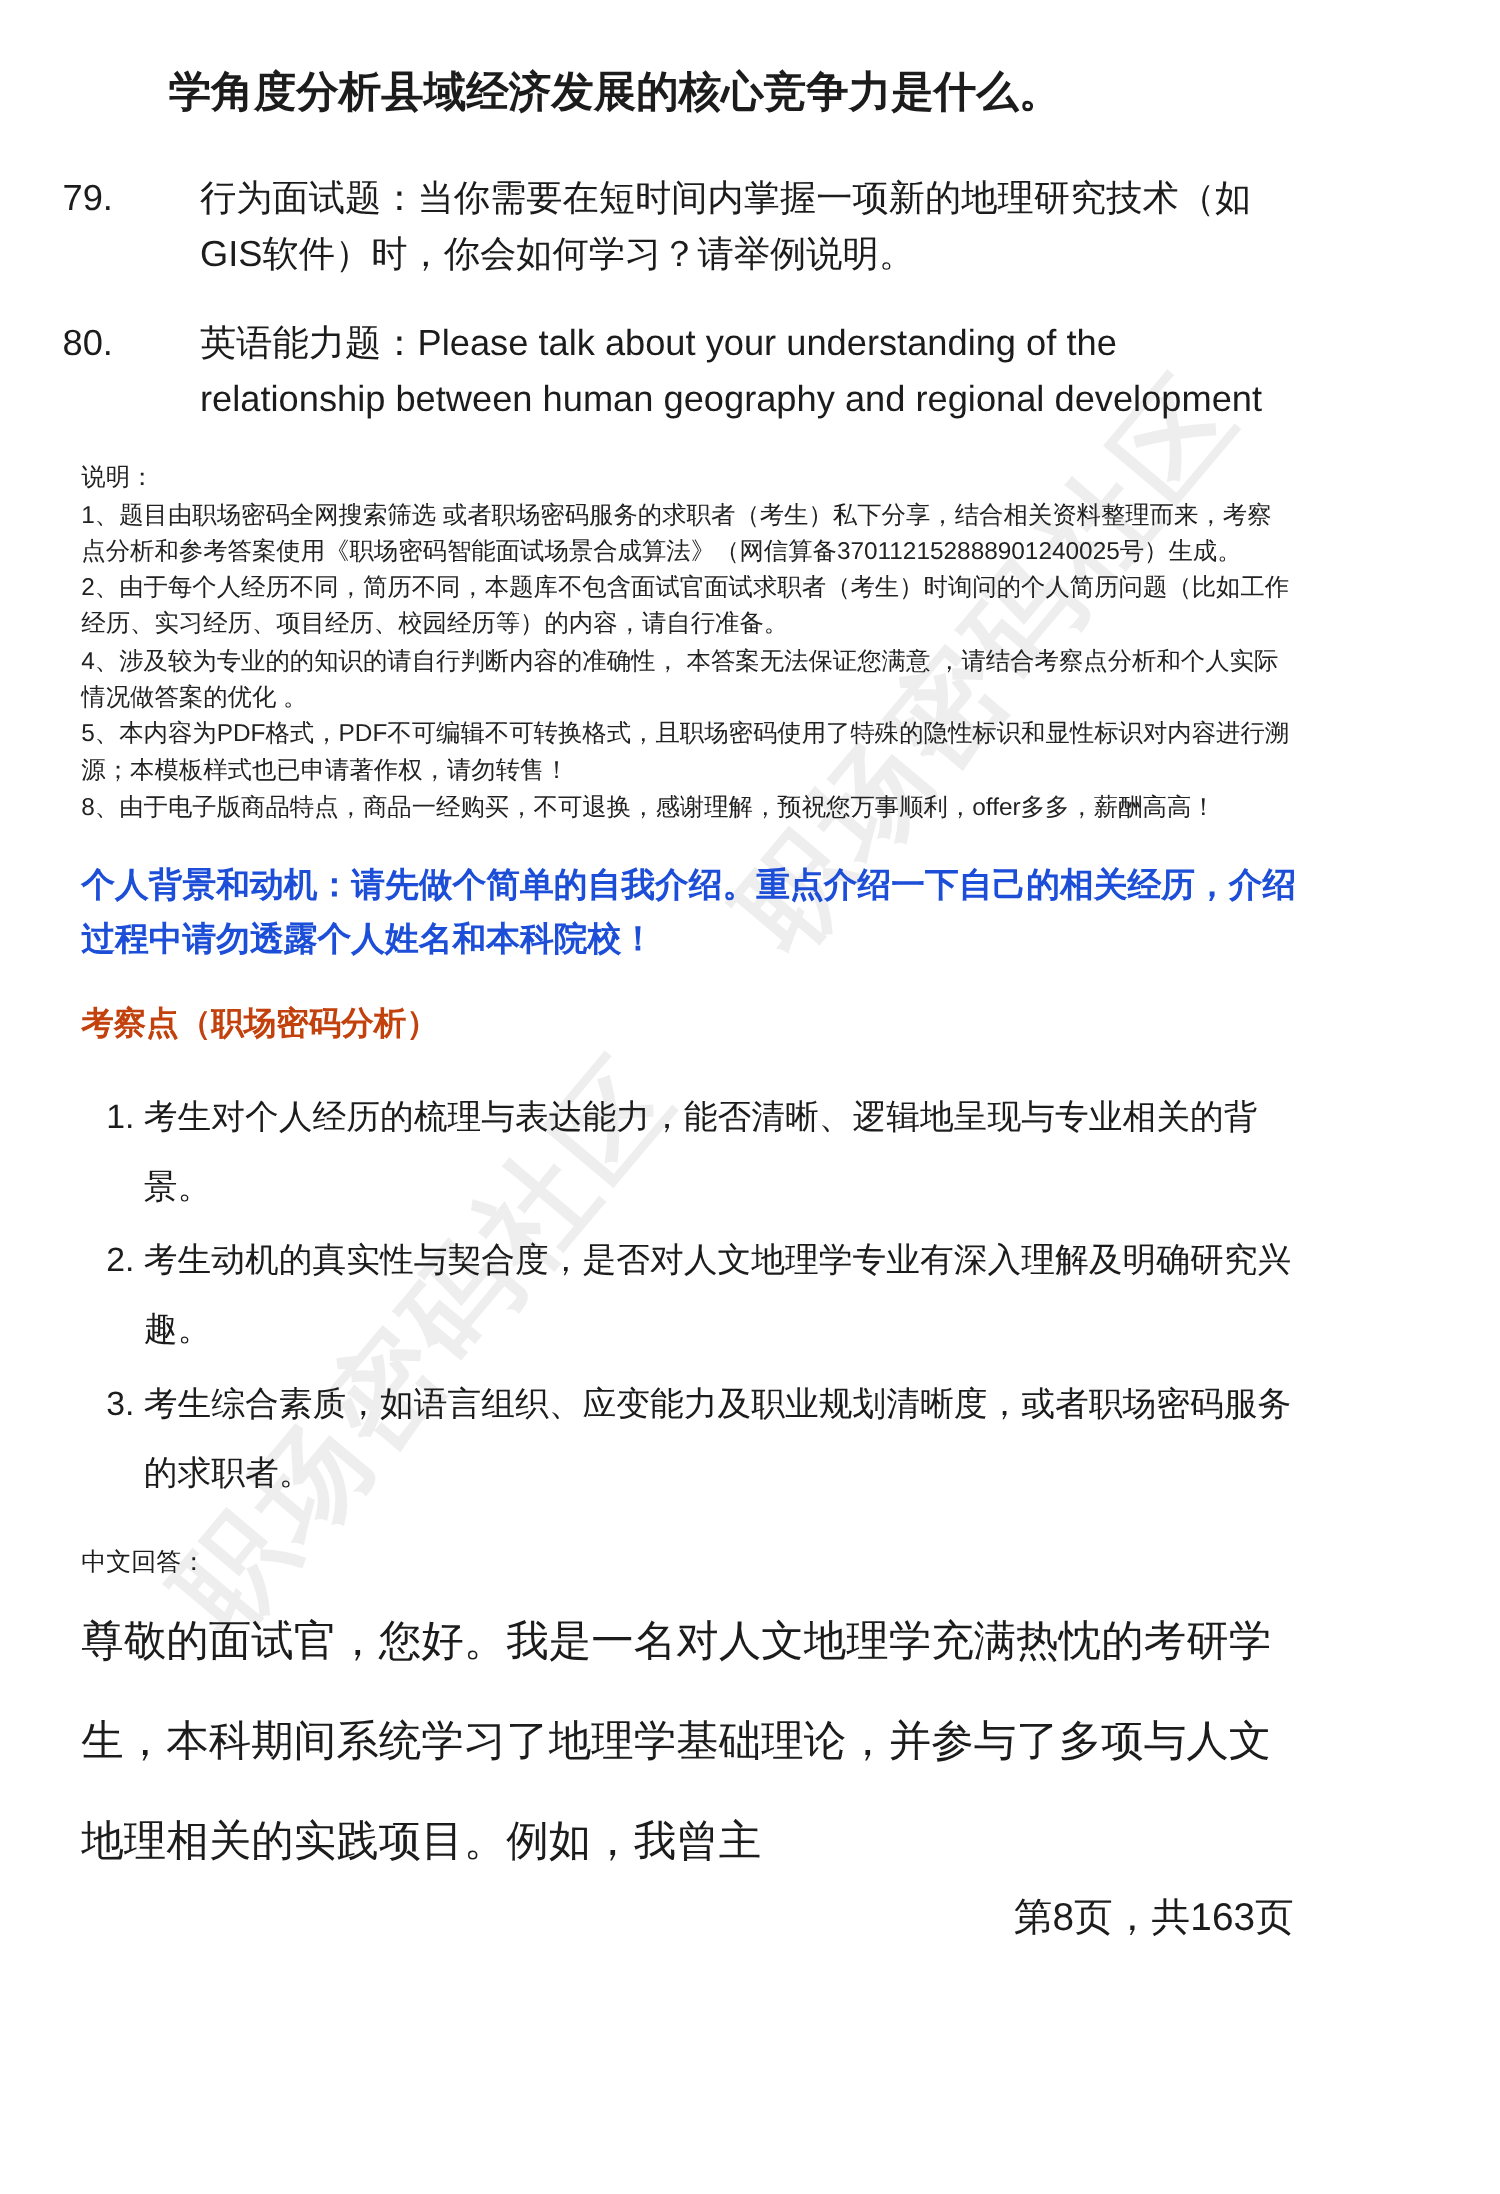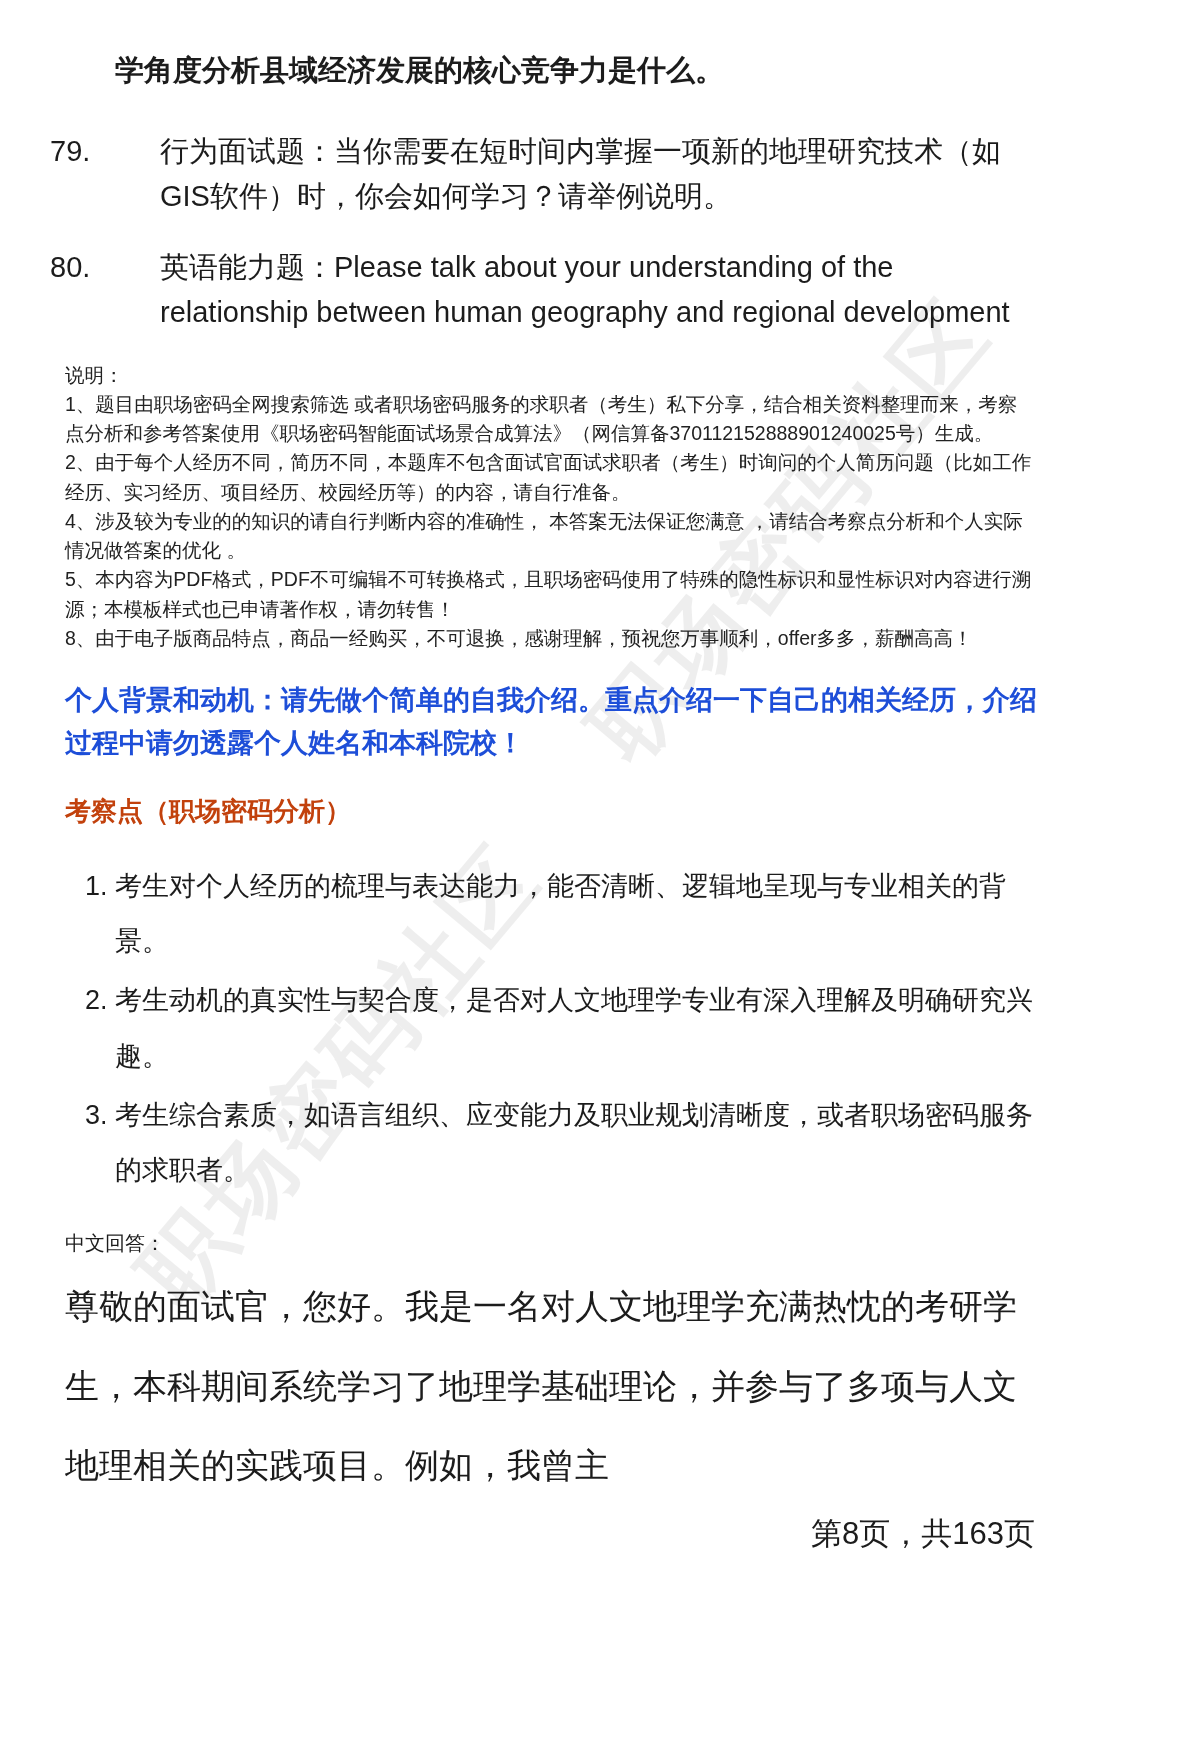--- a/index.html
+++ b/index.html
@@ -25,22 +25,22 @@
     color:rgba(0,0,0,0.065);
     white-space:nowrap;
     letter-spacing:6px;
     pointer-events:none;
   }
   .wm-a { left:790px; top:530px; transform:translate(-50%,-50%) rotate(-50deg); }
   .wm-b { left:340px; top:1075px; transform:translate(-50%,-50%) rotate(-50deg); }
 
   
   .q-continuation {
-    margin-left:65px;
-    font-size:29px; line-height:1.55;
+    margin-left:85px;
+    font-size:34px; line-height:1.55;
     margin-bottom:36px;
     font-weight:bold;
   }
 
   
   .question { display:flex; margin-bottom:26px;justify-content:space-between; }
   .q-num {
     width:65px; flex:none;
     font-size:29px; line-height:1.55;
   }

